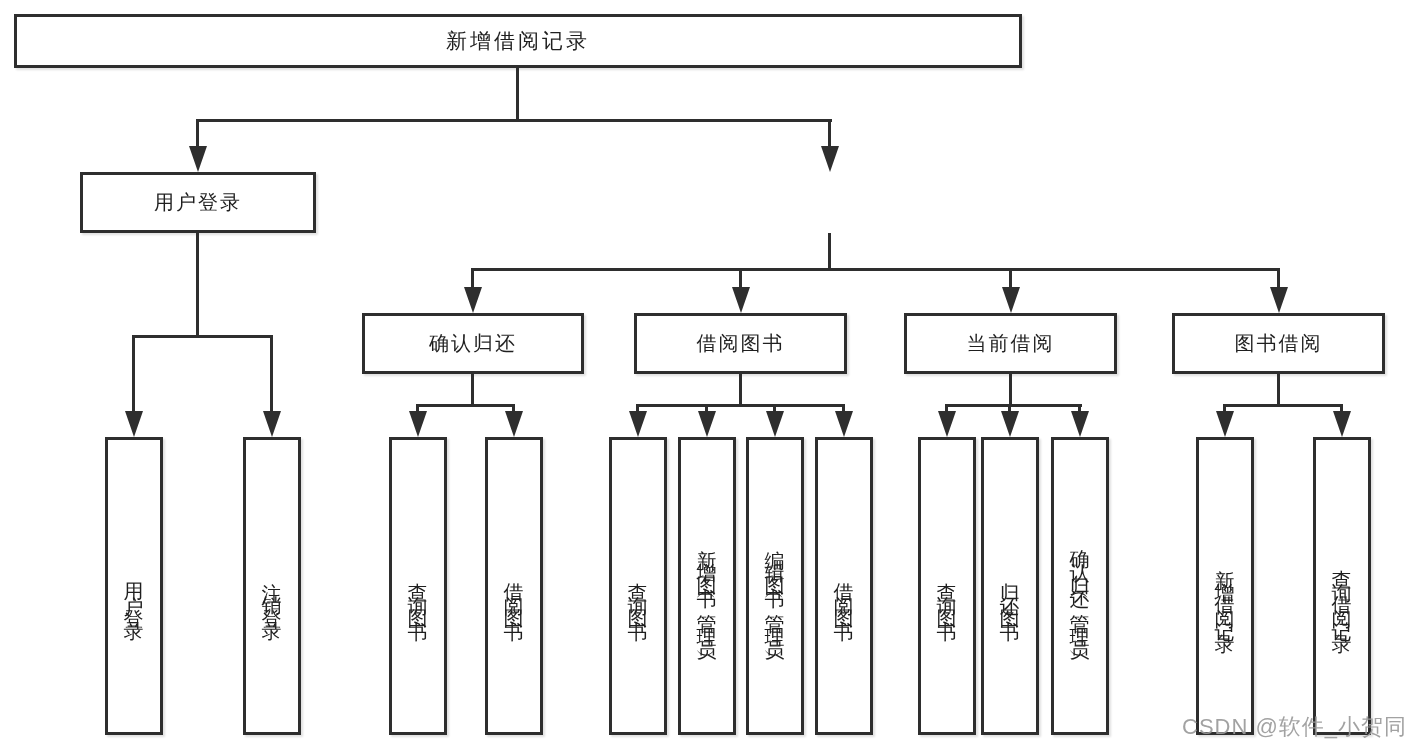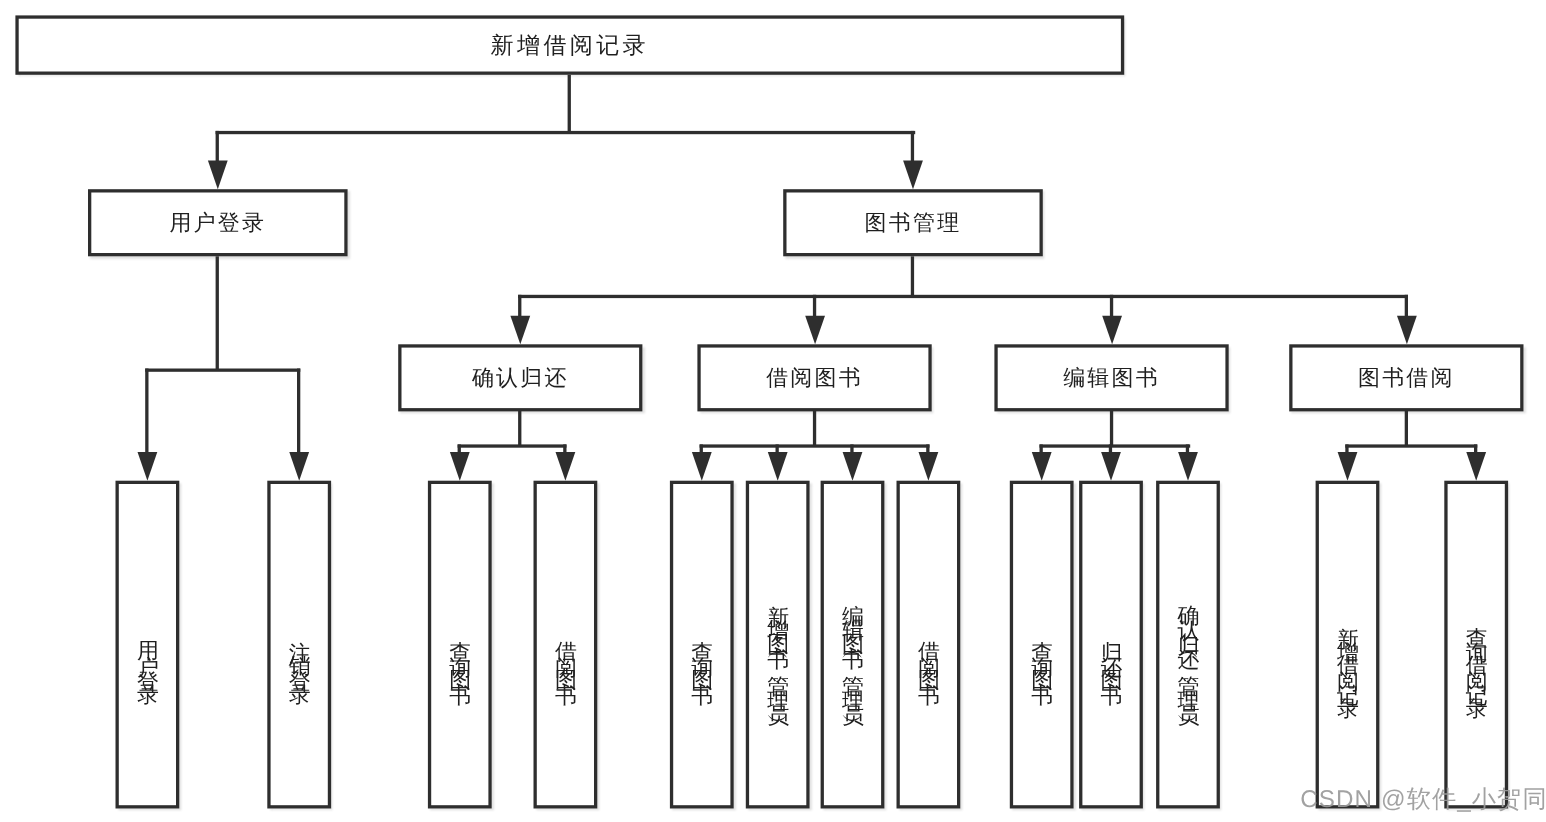--- a/index.html
+++ b/index.html
@@ -42,23 +42,20 @@
   <div class="ln" style="left:516px;top:68px;width:3px;height:53px"></div>
   <div class="ln" style="left:196px;top:119px;width:636px;height:3px"></div>
   <div class="ln" style="left:196px;top:119px;width:3px;height:31px"></div>
   <div class="ln" style="left:828px;top:119px;width:3px;height:31px"></div>
   <div class="ar" style="left:189px;top:146px"></div>
   <div class="ar" style="left:821px;top:146px"></div>
 
   <div class="bx h" style="left:80px;top:172px;width:236px;height:61px">
     <span>用户登录</span>
   </div>
-  <div class="bx h" style="left:712px;top:172px;width:236px;height:61px">
-    <span>图书管理</span>
-  </div>
 
   <div class="ln" style="left:196px;top:233px;width:3px;height:104px"></div>
   <div class="ln" style="left:132px;top:335px;width:141px;height:3px"></div>
   <div class="ln" style="left:132px;top:335px;width:3px;height:77px"></div>
   <div class="ln" style="left:270px;top:335px;width:3px;height:77px"></div>
   <div class="ar" style="left:125px;top:411px"></div>
   <div class="ar" style="left:263px;top:411px"></div>
 
   <div class="ln" style="left:828px;top:233px;width:3px;height:37px"></div>
   <div class="ln" style="left:471px;top:268px;width:809px;height:3px"></div>
@@ -71,21 +68,21 @@
   <div class="ar" style="left:1002px;top:287px"></div>
   <div class="ar" style="left:1270px;top:287px"></div>
 
   <div class="bx h" style="left:362px;top:313px;width:222px;height:61px">
     <span>确认归还</span>
   </div>
   <div class="bx h" style="left:634px;top:313px;width:213px;height:61px">
     <span>借阅图书</span>
   </div>
   <div class="bx h" style="left:904px;top:313px;width:213px;height:61px">
-    <span>编辑图书</span>
+    <span>当前借阅</span>
   </div>
   <div class="bx h" style="left:1172px;top:313px;width:213px;height:61px">
     <span>图书借阅</span>
   </div>
 
   <div class="ln" style="left:471px;top:373px;width:3px;height:33px"></div>
   <div class="ln" style="left:416px;top:404px;width:99px;height:3px"></div>
   <div class="ln" style="left:416px;top:404px;width:3px;height:10px"></div>
   <div class="ln" style="left:512px;top:404px;width:3px;height:10px"></div>
   <div class="ar" style="left:409px;top:411px"></div>

